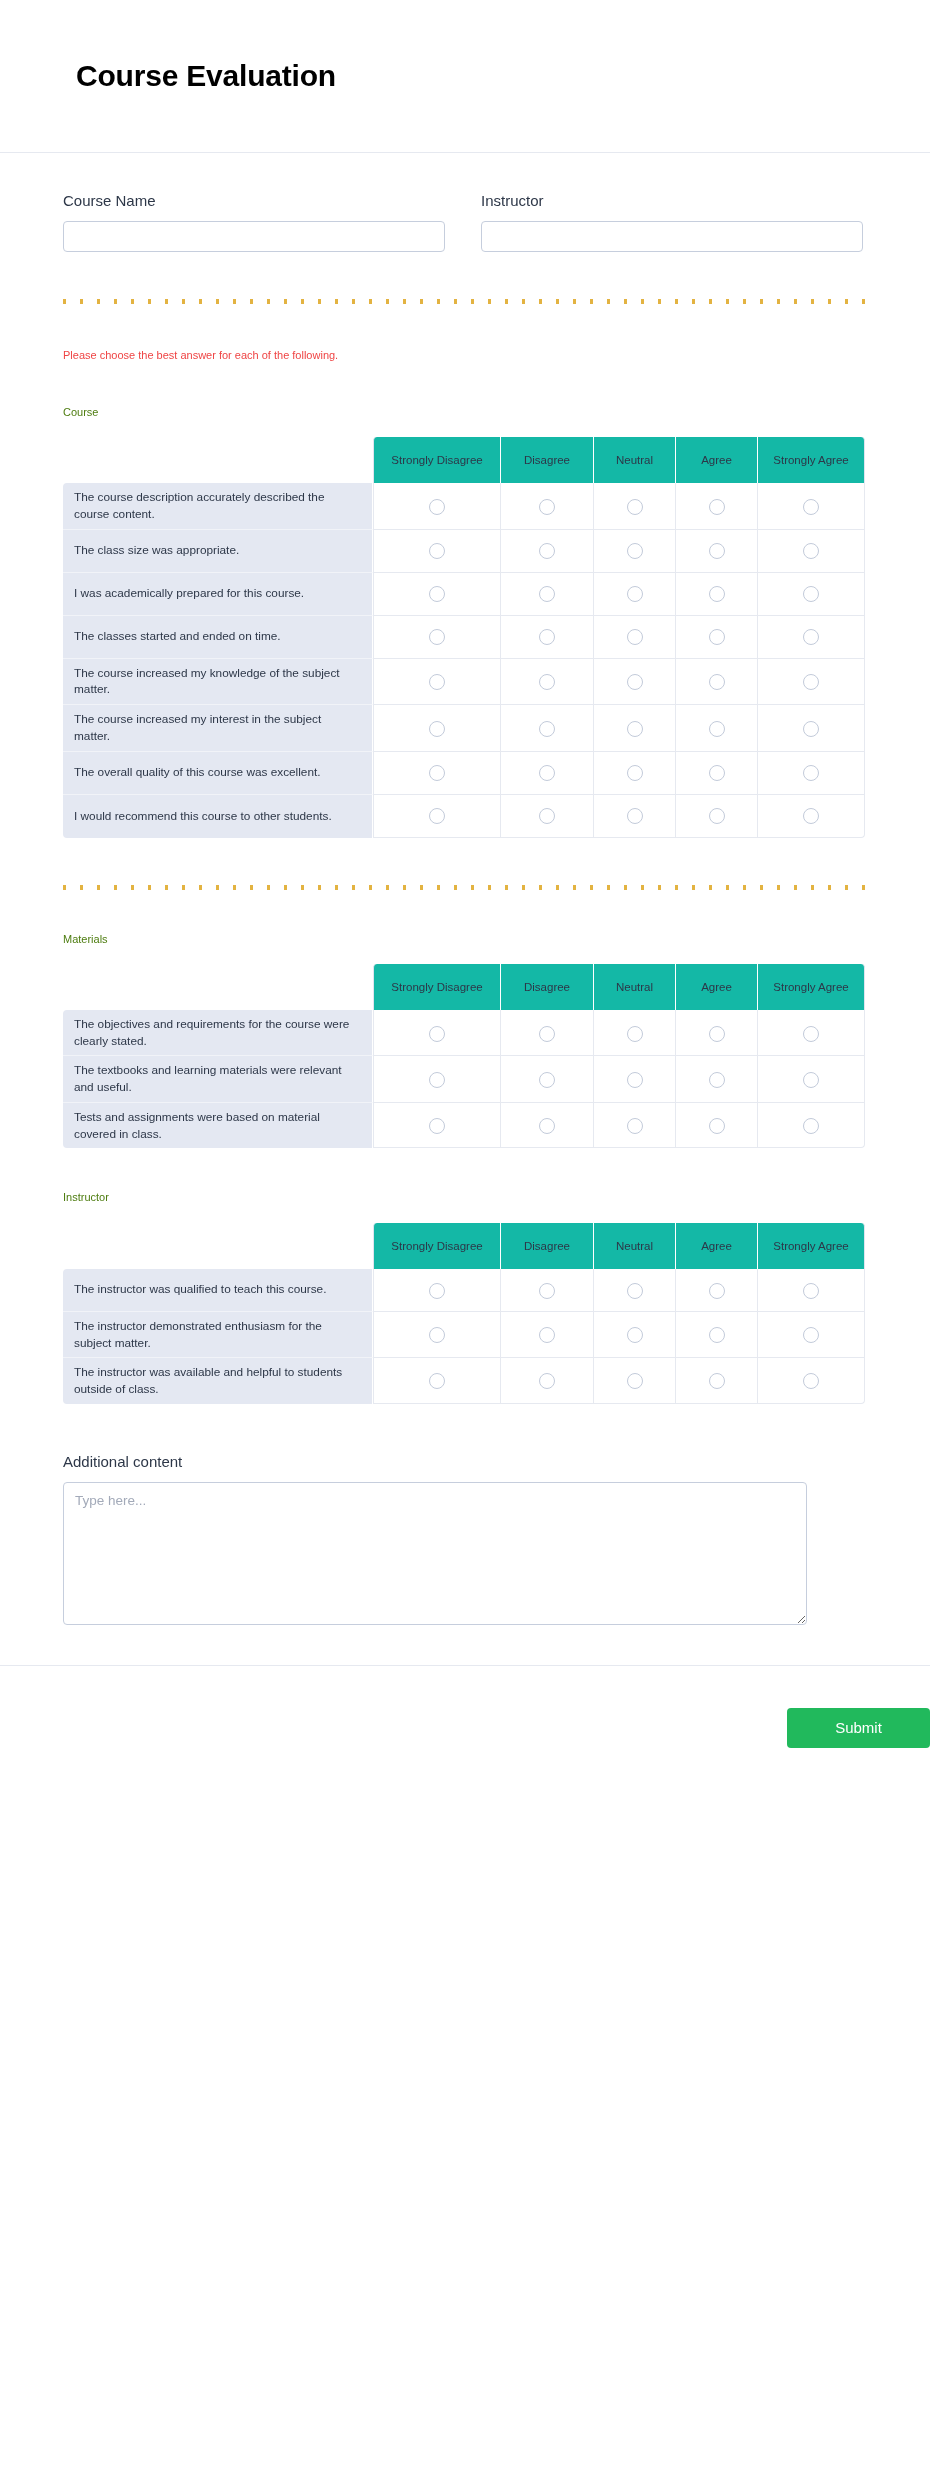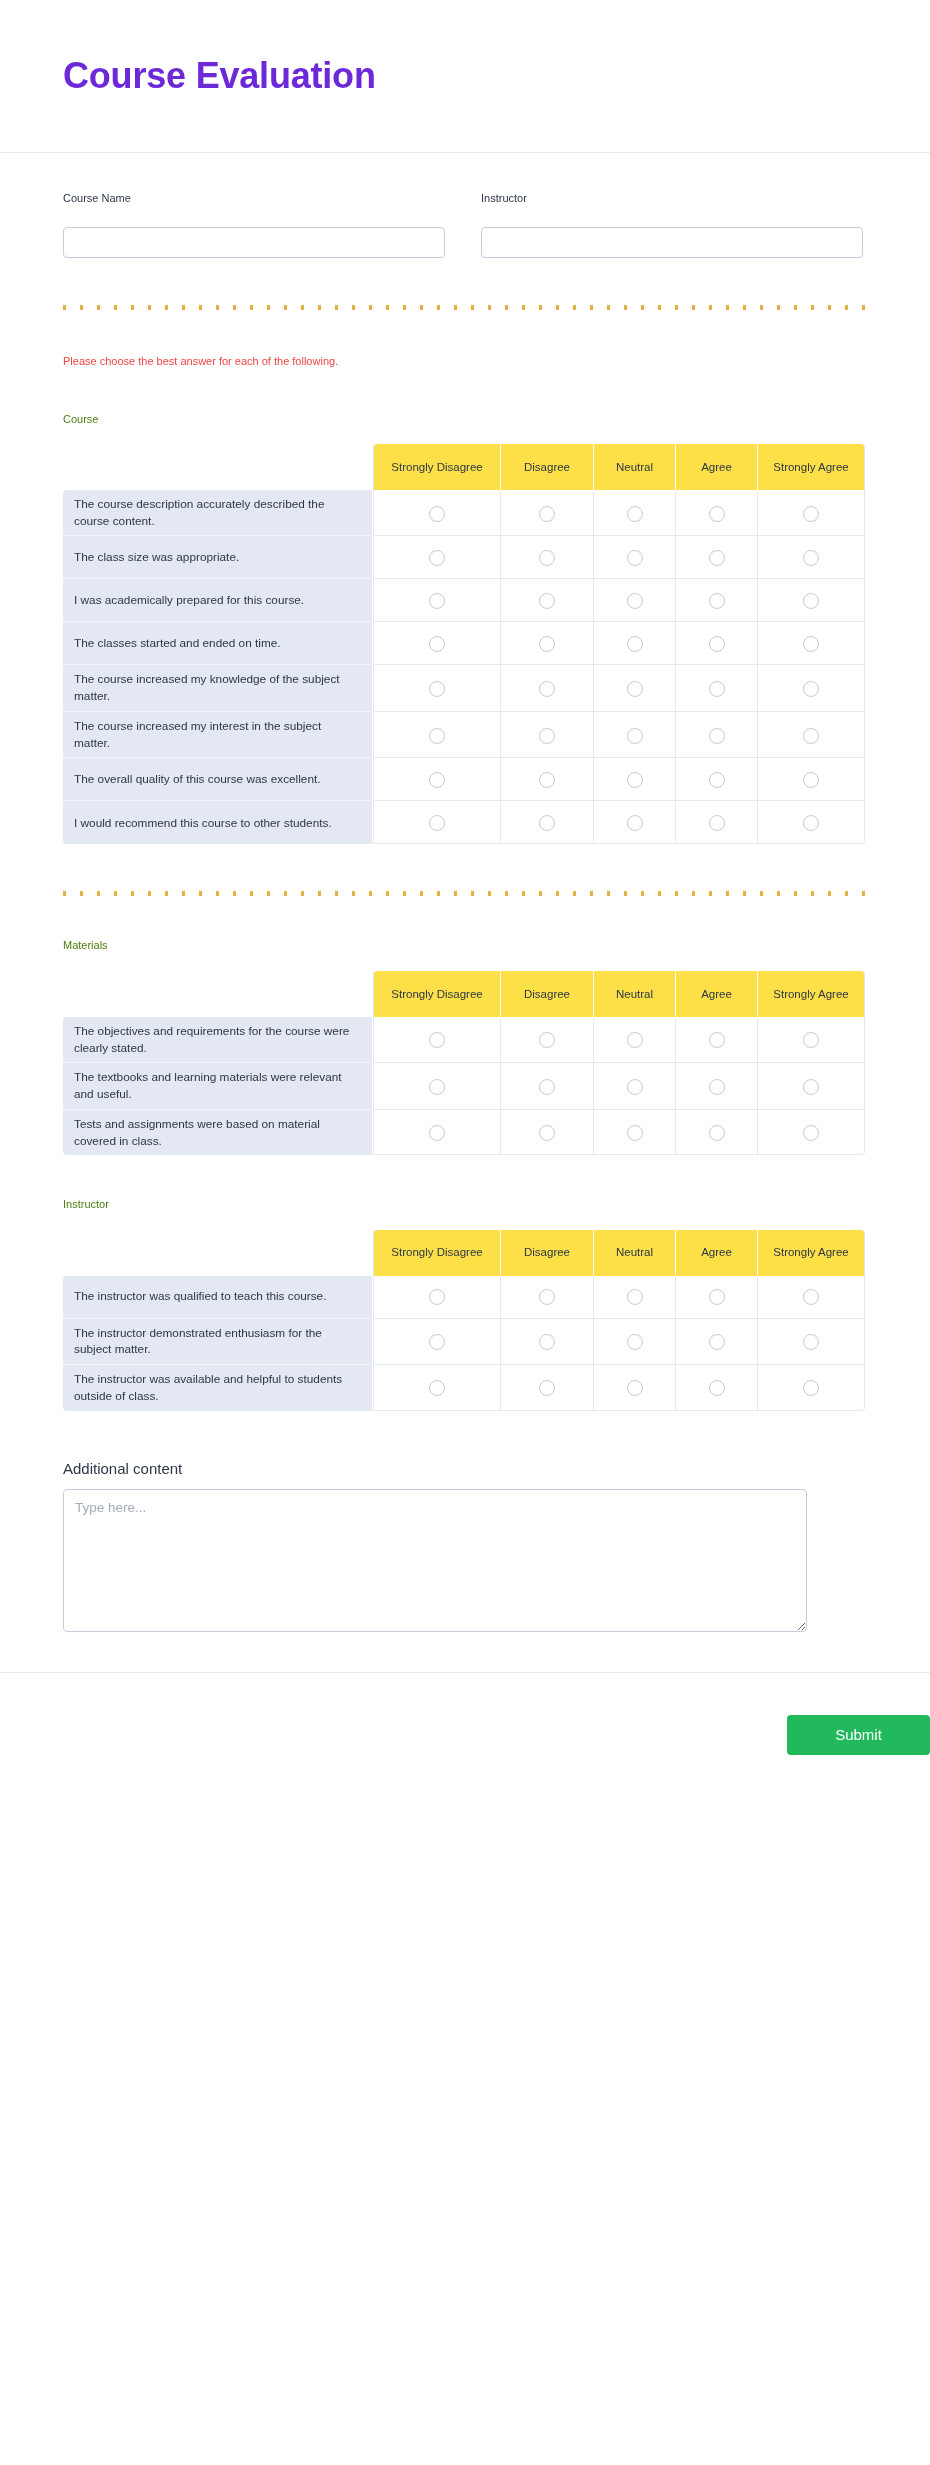--- a/index.html
+++ b/index.html
@@ -20,43 +20,44 @@
 
   
   .form-header {
     height: 153px;
     border-bottom: 1px solid #e6e9f0;
     display: flex;
     align-items: center;
     padding-left: 63px;
   }
   .form-title {
-    font-size: 36px;
+    font-size: 30px;
     font-weight: bold;
-    color: #6d28d9;
+    color: #000000;
     letter-spacing: -0.2px;
+    margin-left: 13px;
   }
 
   
   .form-body {
     padding: 38px 63px 0 63px;
   }
 
   
   .field-row {
     display: flex;
     gap: 36px;
     margin-bottom: 0;
   }
   .field-block { width: 382px; }
   .field-label {
     display: block;
-    font-size: 11px;
-    color: #2d3748;
-    margin-bottom: 22px;
+    font-size: 15px;
+    color: #2d3748;
+    margin-bottom: 10px;
     line-height: 1.3;
   }
   .text-input {
     width: 100%;
     height: 31px;
     border: 1px solid #c6cedd;
     border-radius: 4px;
     background: #ffffff;
     font-family: "Liberation Sans", sans-serif;
     font-size: 14px;
@@ -104,21 +105,21 @@
     table-layout: fixed;
   }
   .matrix col.c-q  { width: 310px; }
   .matrix col.c-sd { width: 128px; }
   .matrix col.c-d  { width: 93px; }
   .matrix col.c-n  { width: 82px; }
   .matrix col.c-a  { width: 82px; }
   .matrix col.c-sa { width: 107px; }
 
   .matrix thead th {
-    background: #fde047;
+    background: #14b8a6;
     font-size: 11.5px;
     font-weight: normal;
     color: #2d3748;
     text-align: center;
     vertical-align: middle;
     height: 46px;
     line-height: 1.25;
     border-right: 1px solid #ffffff;
     padding: 4px 2px;
   }

